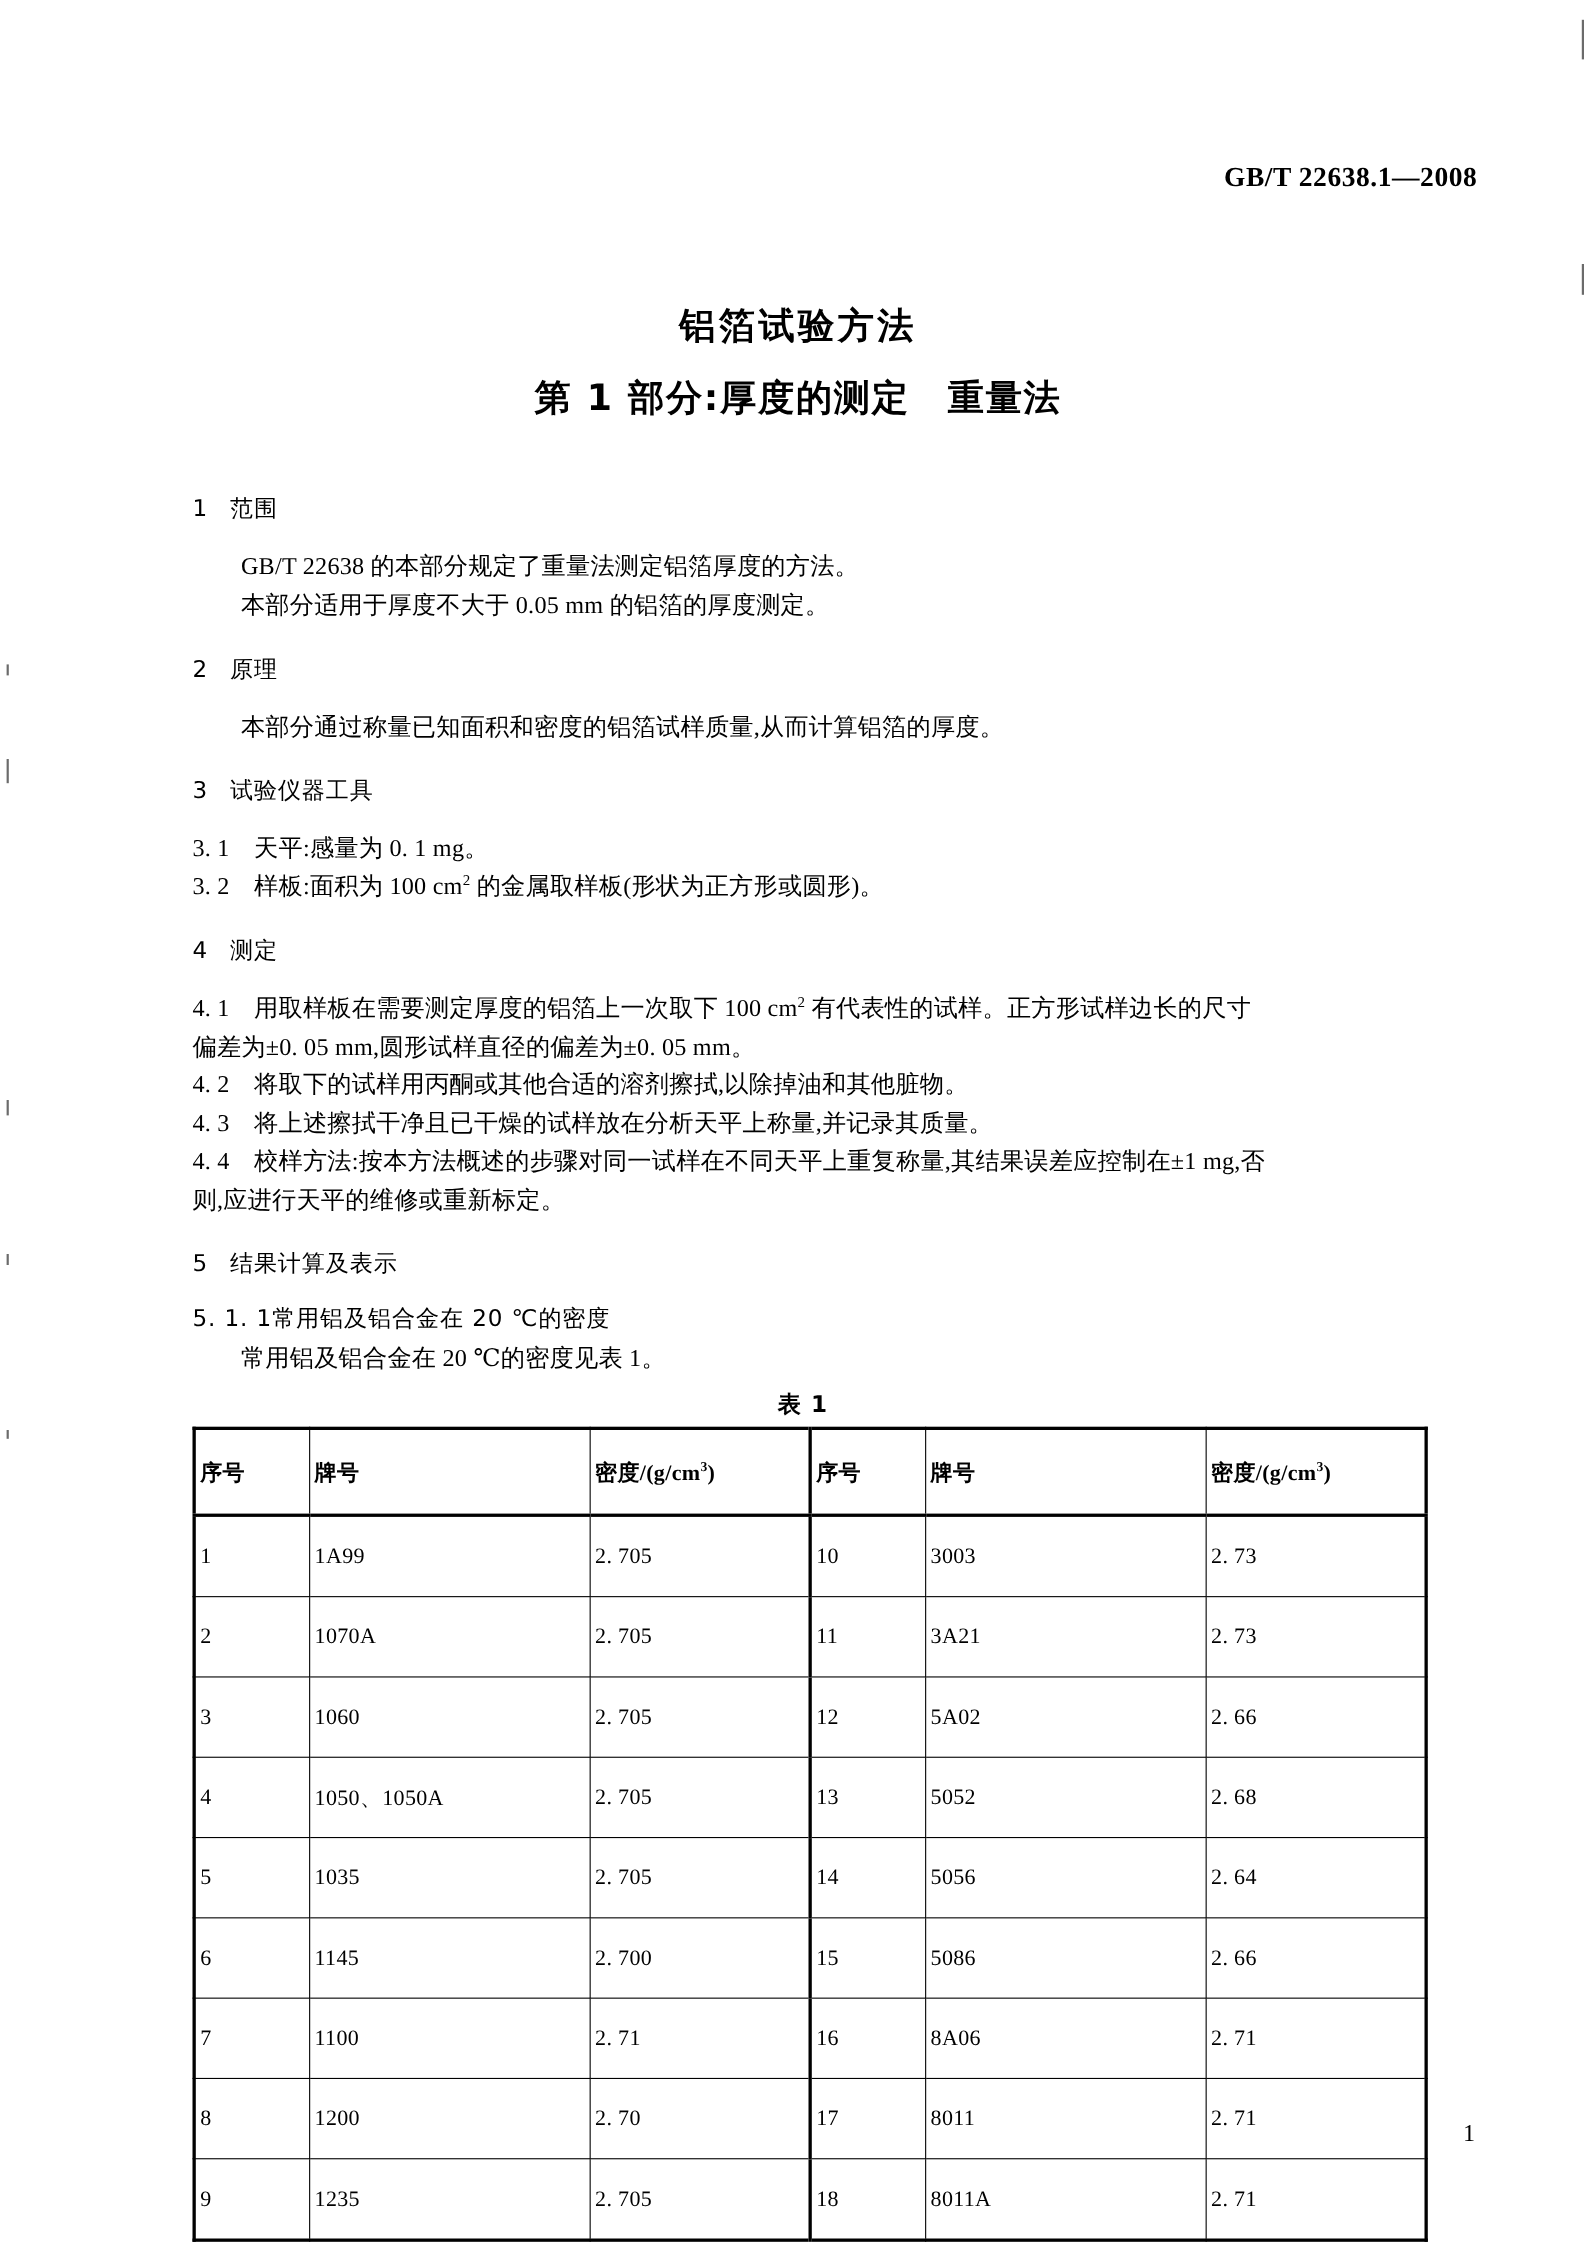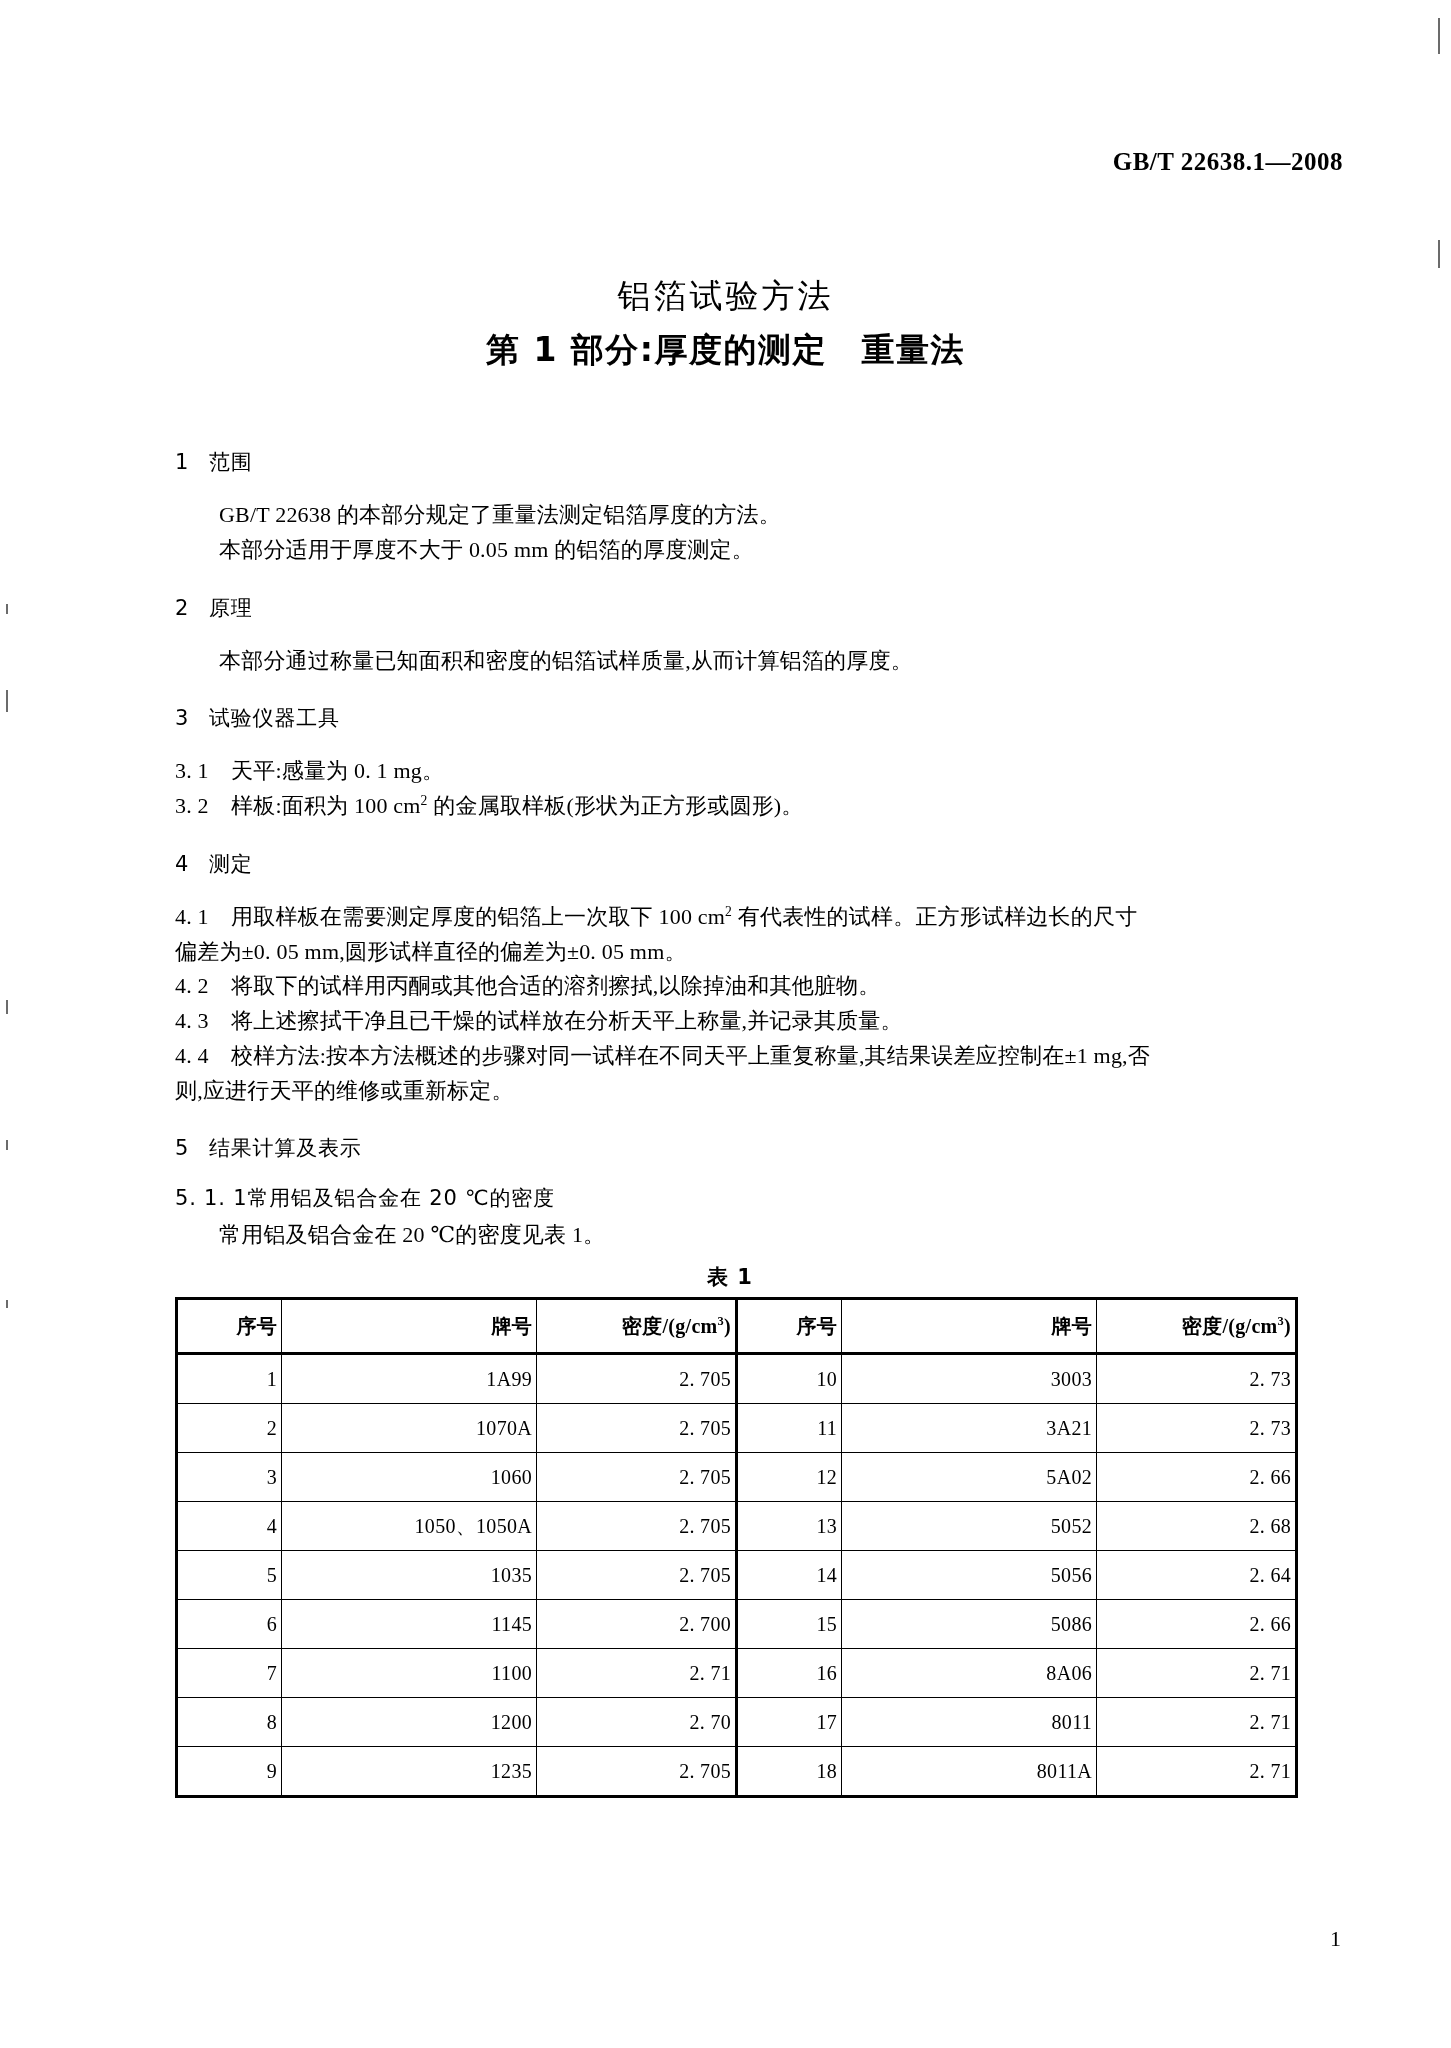--- a/index.html
+++ b/index.html
@@ -45,25 +45,25 @@
   
   .title-block {
     position: absolute;
     top: 272px;
     left: 0;
     right: 0;
     text-align: center;
   }
   .doc-title-main {
     font-family: "DejaVu Sans", "Liberation Sans", sans-serif;
-    font-weight: normal;
+    font-weight: bold;
     font-size: 33px;
     letter-spacing: 3px;
     line-height: 1.45;
-    margin-bottom: 6px;
+    margin-bottom: 18px;
   }
   .doc-title-sub {
     font-family: "DejaVu Sans", "Liberation Sans", sans-serif;
     font-weight: bold;
     font-size: 33px;
     letter-spacing: 1.5px;
     line-height: 1.45;
   }
 
   
@@ -131,25 +131,25 @@
   table.density {
     border-collapse: collapse;
     width: 1120px;
     margin: 0 auto;
     table-layout: fixed;
     background: #fff;
   }
   table.density th,
   table.density td {
     border: 1px solid #000;
-    text-align: right;
+    text-align: left;
     font-family: "Liberation Serif", "DejaVu Serif", serif;
     font-size: 20px;
     height: 48px;
-    padding: 0 4px;
+    padding: 12px 4px;
     letter-spacing: 0.3px;
   }
   table.density thead th {
     font-size: 20px;
     height: 52px;
     border-bottom: 3px solid #000;
   }
   table.density {
     border: 3px solid #000;
   }

